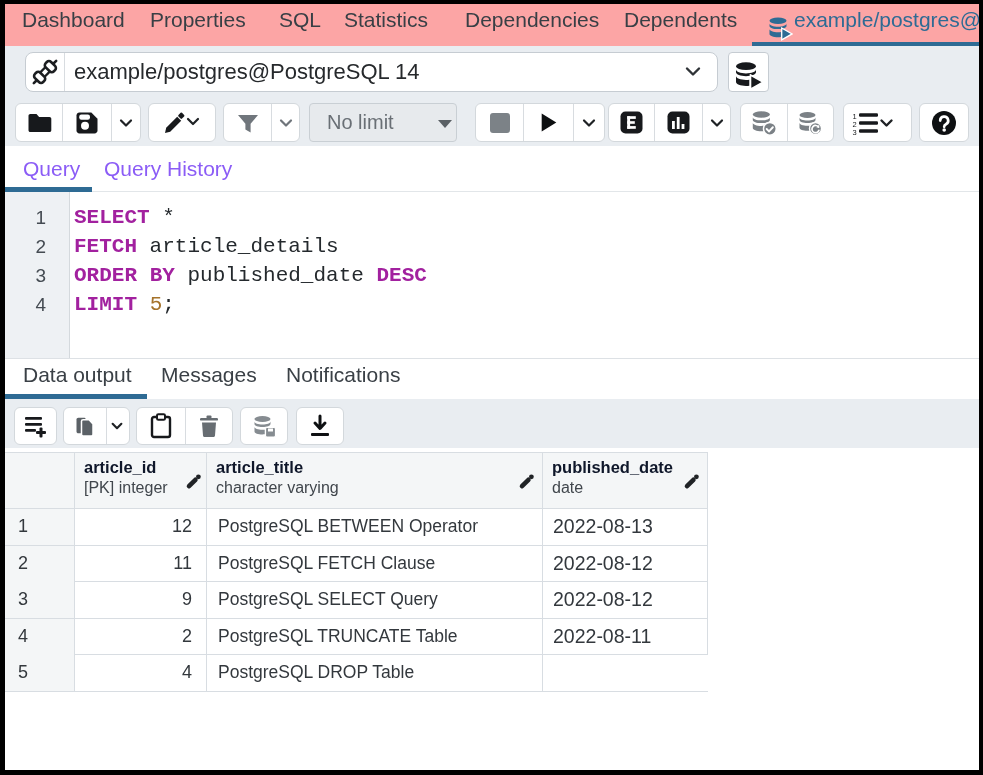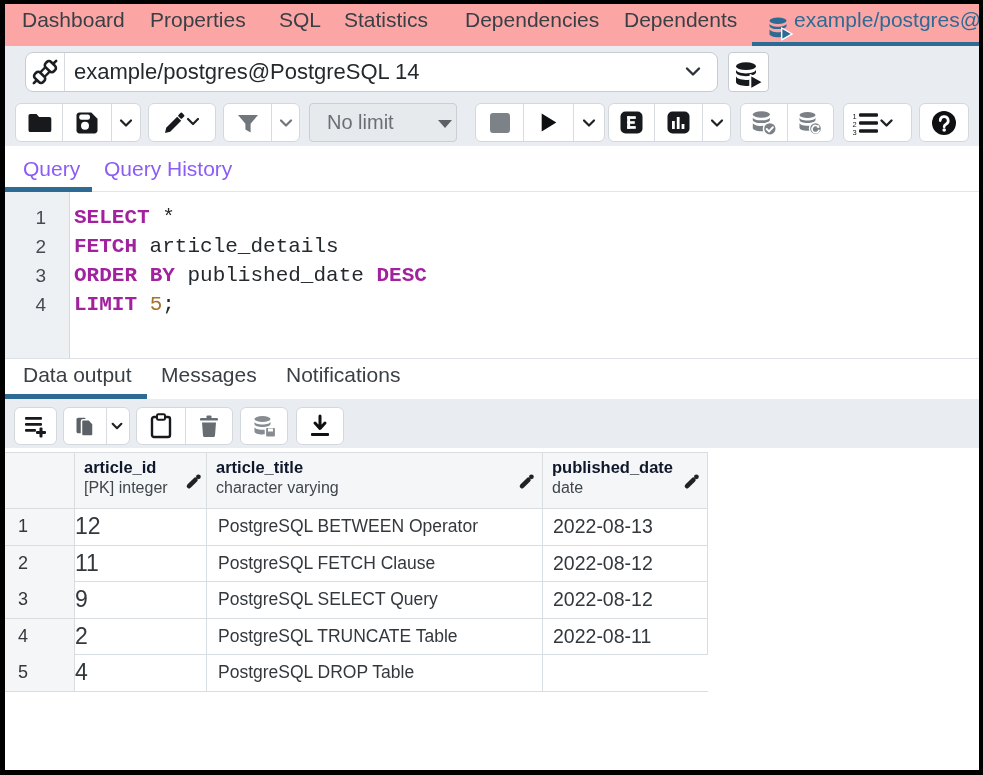--- a/index.html
+++ b/index.html
@@ -54,21 +54,21 @@
   #otoolbar{left:0;top:395px;width:974px;height:49px;background:#e9edf1;}
   .ogrp{position:absolute;top:403px;height:38px;background:#fff;border:1px solid #d3d8dc;border-radius:6px;box-sizing:border-box;display:flex;}
 
   
   #grid{left:0;top:448px;width:974px;height:245px;background:#fff;font-size:17.5px;color:#33383d;}
   .hcell{position:absolute;top:0;height:57px;background:#f4f6f7;border-right:1px solid #d8dde2;box-sizing:border-box;}
   .hcell .l1{position:absolute;left:9px;top:5px;font-size:16.5px;font-weight:bold;color:#0f172a;}
   .hcell .l2{position:absolute;left:9px;top:26px;font-size:16px;color:#40464c;}
   .row{position:absolute;width:703px;height:36.5px;border-bottom:1px solid #d8dde2;box-sizing:border-box;}
   .rn{position:absolute;left:0;top:0;width:70px;height:36px;line-height:34px;background:#f4f6f7;border-right:1px solid #d8dde2;padding-left:13px;box-sizing:border-box;font-size:18px;}
-  .c1{position:absolute;left:70px;top:0;width:132px;height:36px;line-height:34px;border-right:1px solid #d8dde2;text-align:left;padding-right:14px;box-sizing:border-box;font-size:23px;}
+  .c1{position:absolute;left:70px;top:0;width:132px;height:36px;line-height:34px;border-right:1px solid #d8dde2;text-align:right;padding-right:14px;box-sizing:border-box;font-size:18px;}
   .c2{position:absolute;left:202px;top:0;width:336px;height:36px;line-height:34px;border-right:1px solid #d8dde2;padding-left:11px;box-sizing:border-box;}
   .c3{position:absolute;left:538px;top:0;width:165px;height:36px;line-height:34px;border-right:1px solid #d8dde2;padding-left:10px;box-sizing:border-box;font-size:19.5px;}
 </style>
 </head>
 <body>
 <div id="app">
 
   <div class="abs" id="tabs">
     <span class="t" style="left:17px">Dashboard</span>
     <span class="t" style="left:145px">Properties</span>

